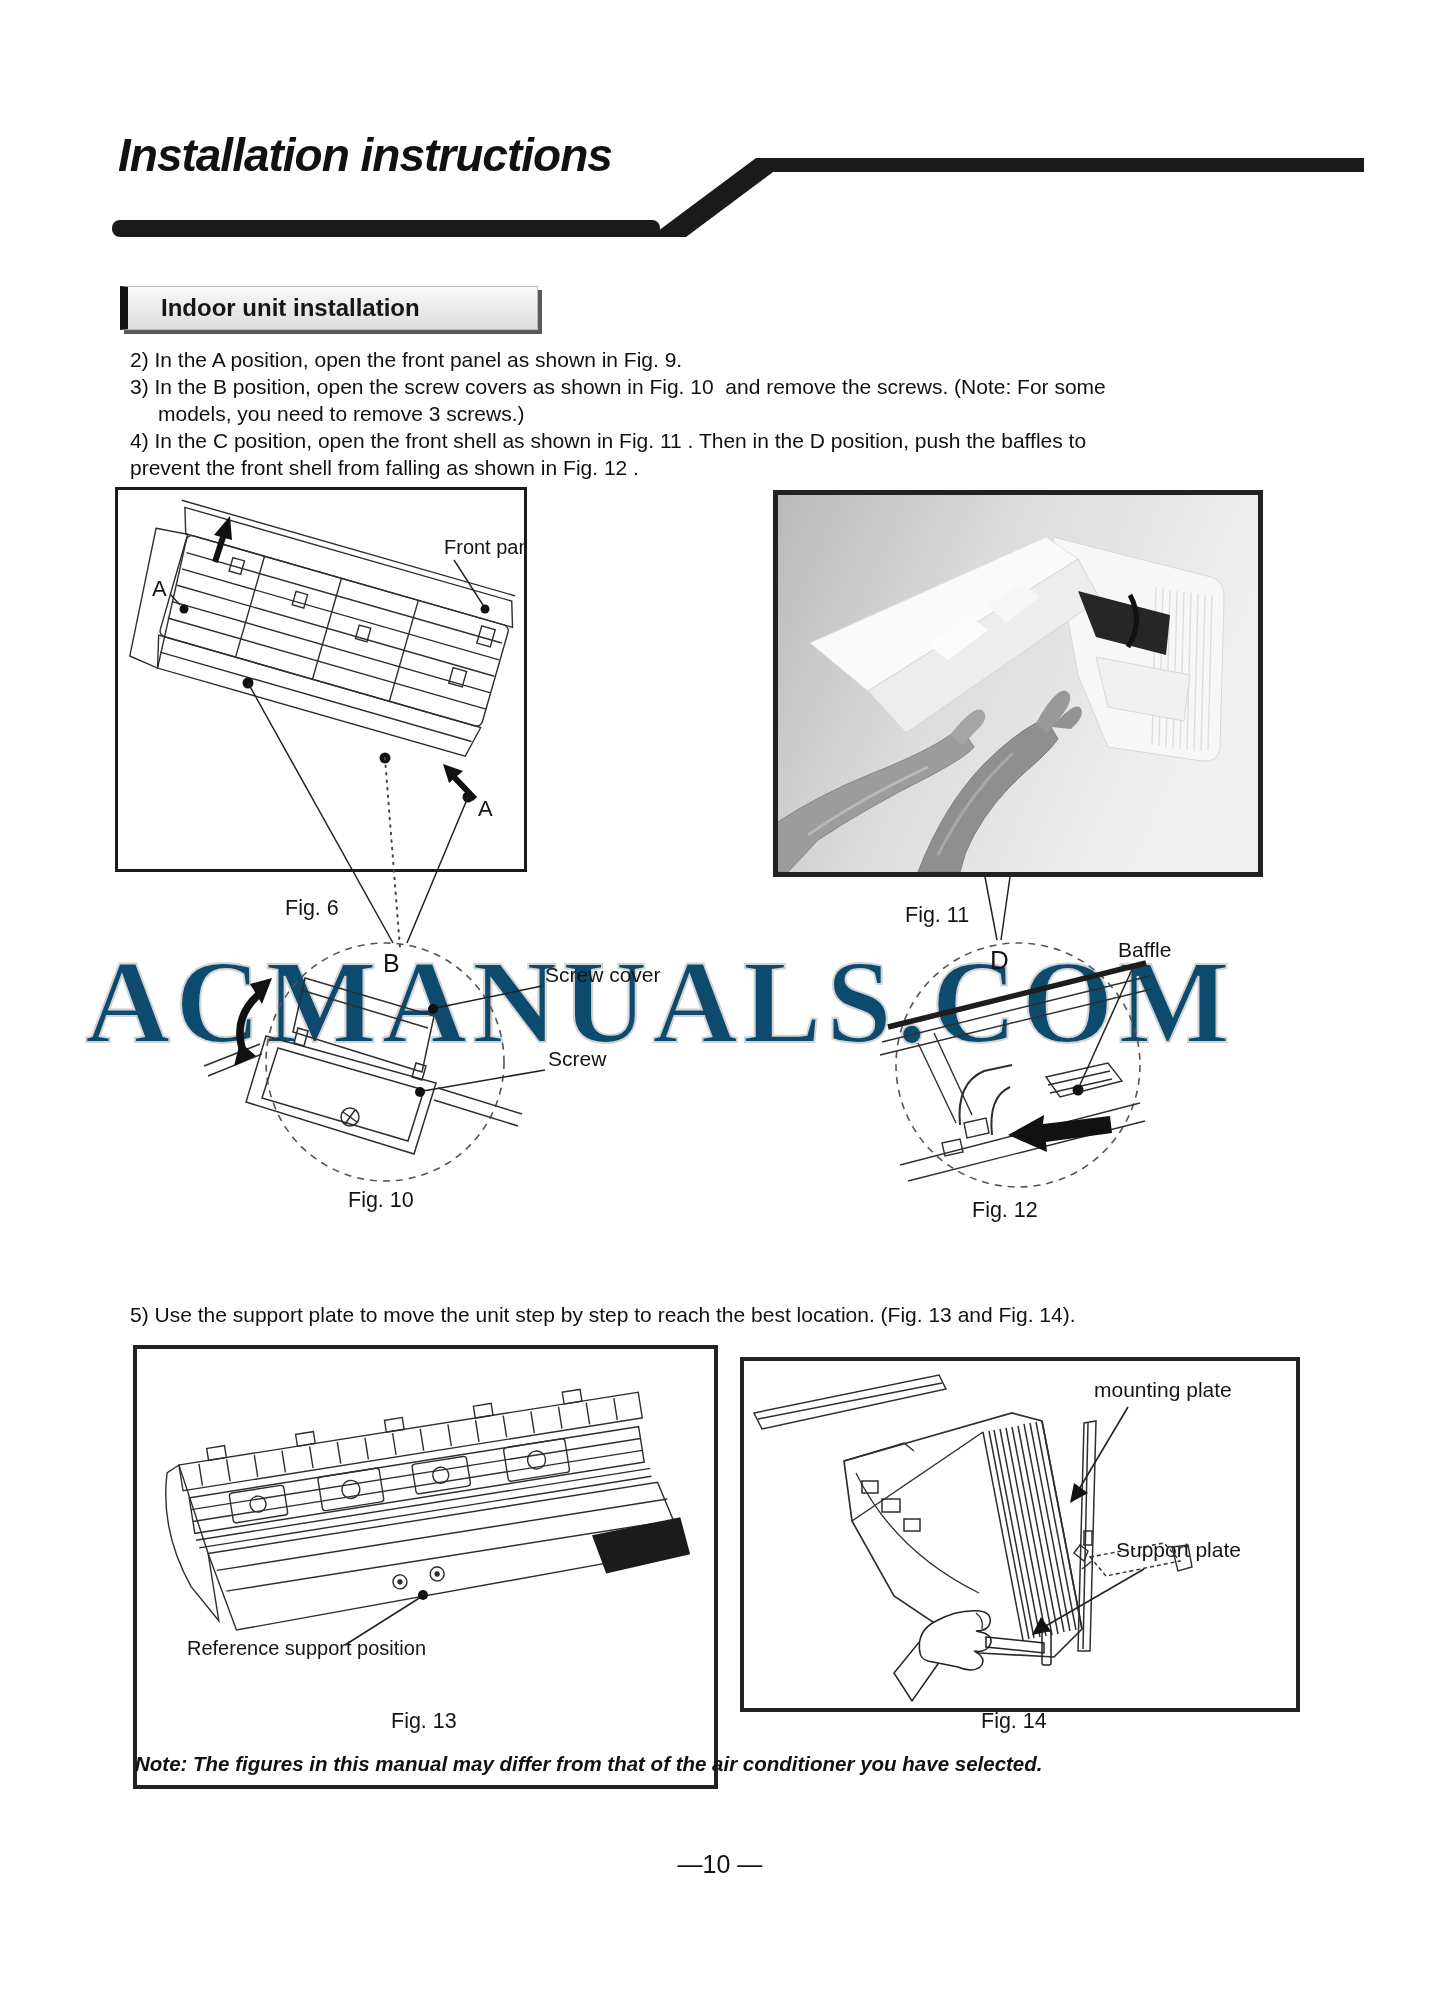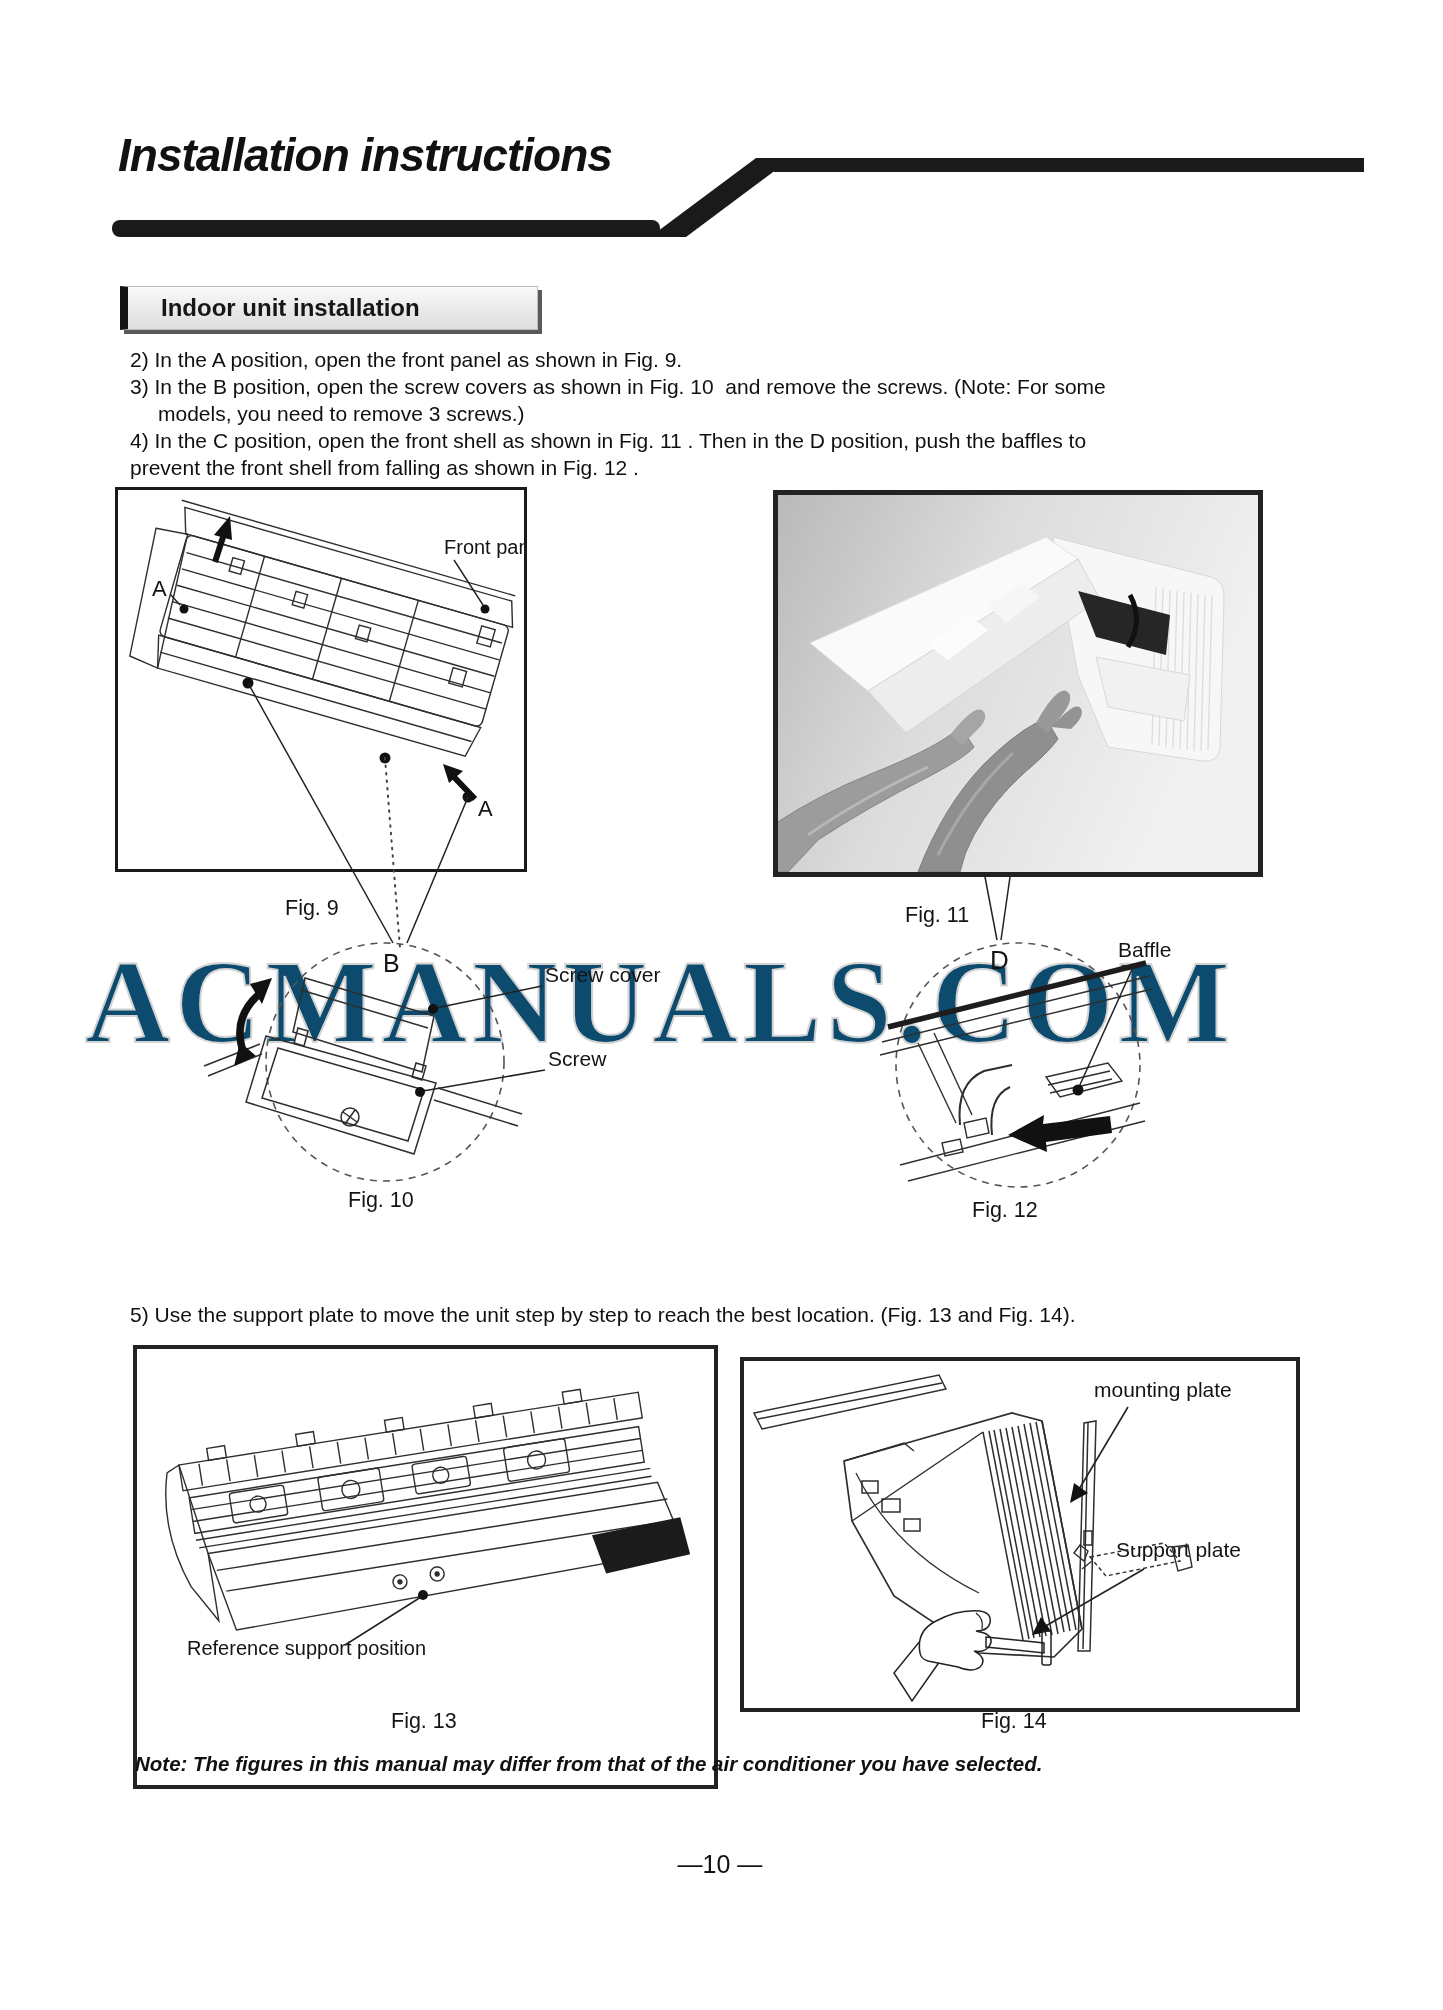--- a/index.html
+++ b/index.html
@@ -88,21 +88,21 @@
       <line x1="97" y1="72" x2="106" y2="44" stroke="#111" stroke-width="6"></line>
       <polygon points="112,26 96,45 114,50" fill="#111"></polygon>
       <text class="fig-label" x="326" y="64" font-size="20">Front panel</text>
       <line x1="336" y1="70" x2="365" y2="115" stroke="#222" stroke-width="1.4"></line>
       <circle cx="367" cy="119" r="4.5" fill="#111"></circle>
       <text class="fig-label" x="360" y="326" font-size="22">A</text>
       <line x1="357" y1="309" x2="336" y2="287" stroke="#111" stroke-width="6"></line>
       <polygon points="325,274 331,293 345,281" fill="#111"></polygon>
     </svg>
   </div>
-  <div class="abs caption" style="left:285px;top:896px;">Fig. 9</div>
+  <div class="abs caption" style="left:285px;top:896px;">Fig. 6</div>
 
   <svg class="abs overlay" style="left:200px;top:640px;" width="300" height="340" viewBox="0 0 300 340">
     <circle cx="48" cy="43" r="5.5" fill="#111"></circle>
     <circle cx="185" cy="118" r="5.5" fill="#111"></circle>
     <circle cx="268" cy="157" r="5.5" fill="#111"></circle>
     <line x1="48" y1="43" x2="193" y2="303" stroke="#222" stroke-width="1.5"></line>
     <line x1="268" y1="157" x2="207" y2="303" stroke="#222" stroke-width="1.5"></line>
     <line x1="185" y1="118" x2="200" y2="308" stroke="#444" stroke-width="2" stroke-dasharray="1.5 6" stroke-linecap="round"></line>
   </svg>
 

